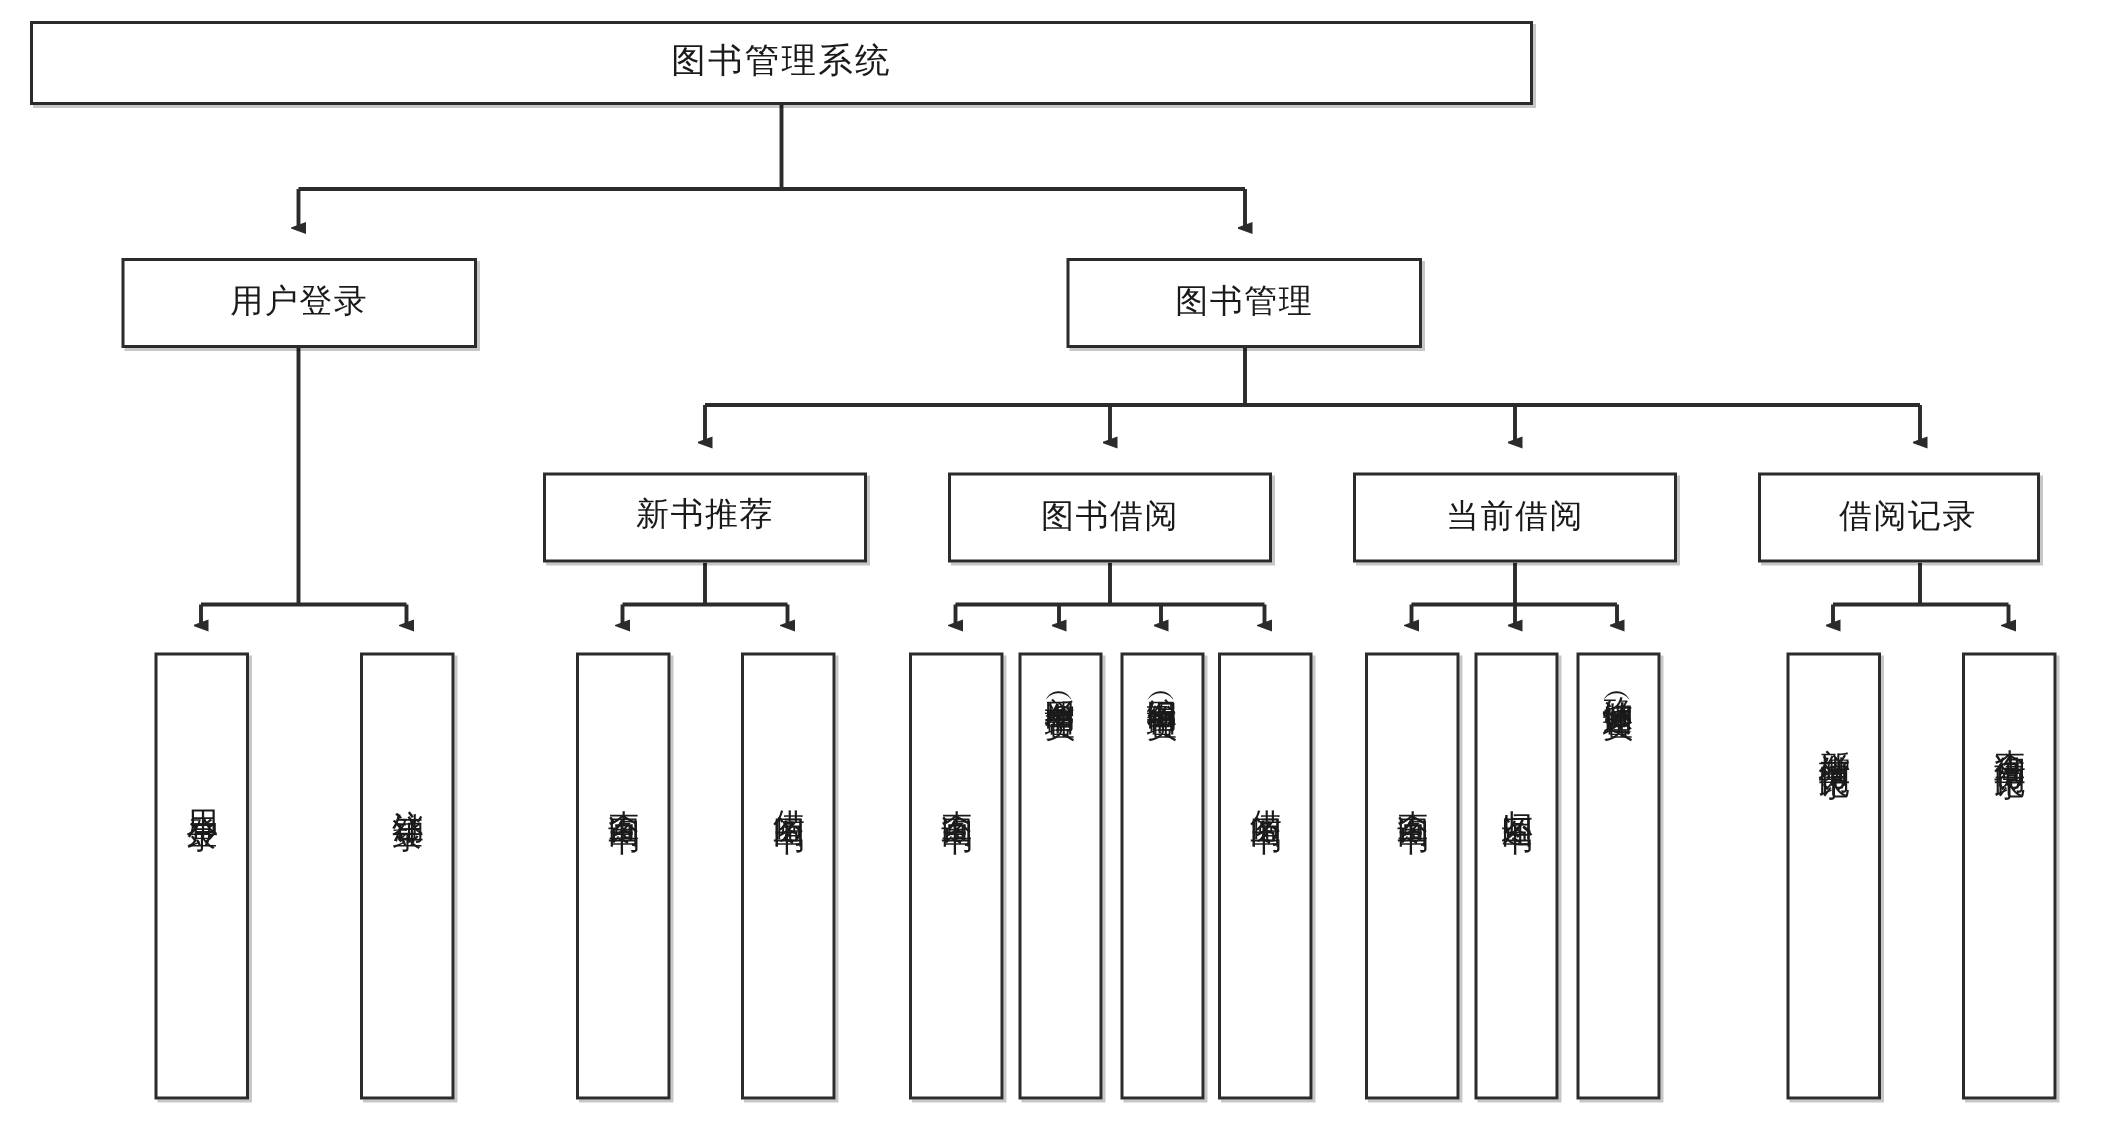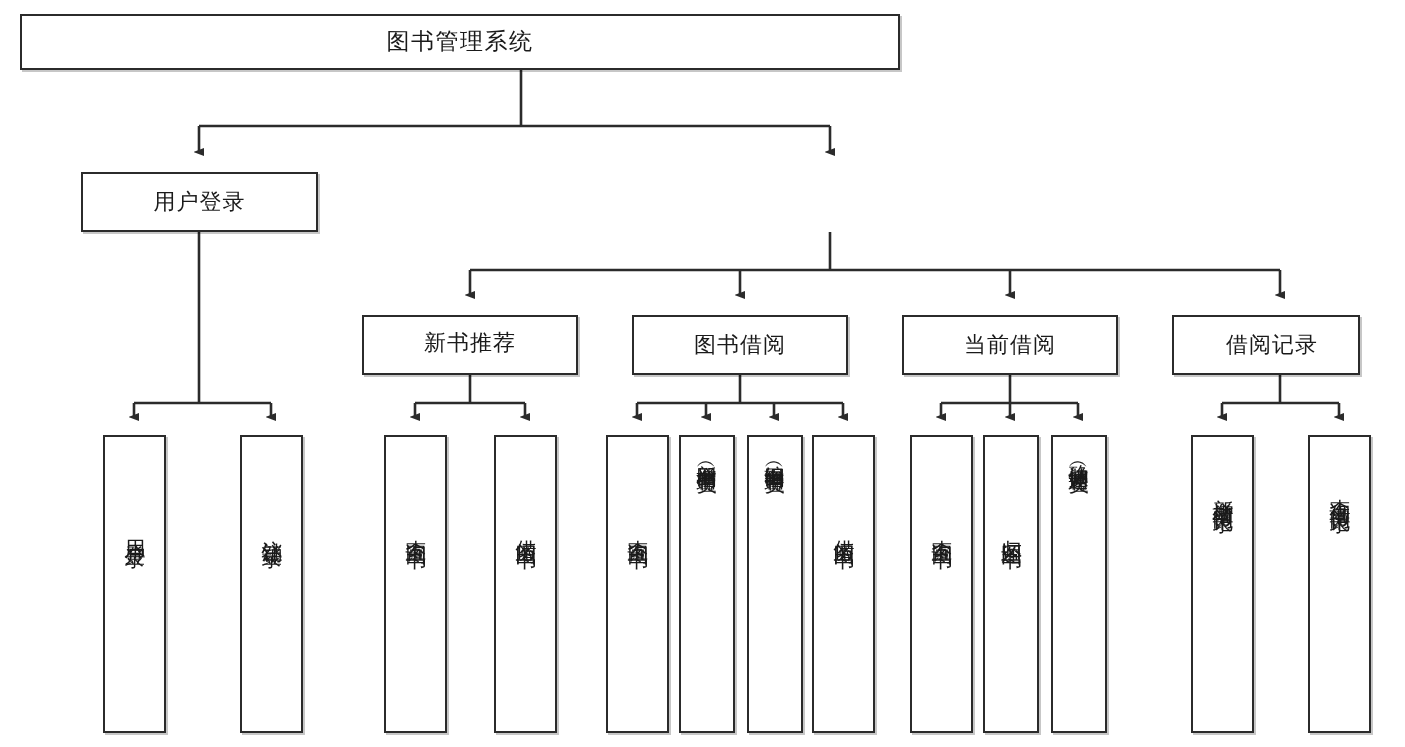--- a/index.html
+++ b/index.html
@@ -132,27 +132,30 @@
       <path d="M1010,403 L1010,417" marker-end="url(#arrow)"></path>
       <path d="M1078,403 L1078,417" marker-end="url(#arrow)"></path>
 
       <path d="M1280,375 L1280,403"></path>
       <path d="M1222,403 L1339,403"></path>
       <path d="M1222,403 L1222,417" marker-end="url(#arrow)"></path>
       <path d="M1339,403 L1339,417" marker-end="url(#arrow)"></path>
     </g>
   </svg>
 
-  <div class="node horiz root" style="left:20px; top:14px; width:880px; height:56px;">
+  <div class="node horiz root" style="left:20px; top:14px; width:1002px; height:56px;">
     <span class="node-label">图书管理系统</span>
   </div>
 
   <div class="node horiz" style="left:81px; top:172px; width:237px; height:60px;">
     <span class="node-label">用户登录</span>
   </div>
+  <div class="node horiz" style="left:711px; top:172px; width:237px; height:60px;">
+    <span class="node-label">图书管理</span>
+  </div>
 
   <div class="node horiz" style="left:362px; top:315px; width:216px; height:60px;font-family:Liberation Mono, monospace;">
     <span class="node-label">新书推荐</span>
   </div>
   <div class="node horiz" style="left:632px; top:315px; width:216px; height:60px;">
     <span class="node-label">图书借阅</span>
   </div>
   <div class="node horiz" style="left:902px; top:315px; width:216px; height:60px;">
     <span class="node-label">当前借阅</span>
   </div>

